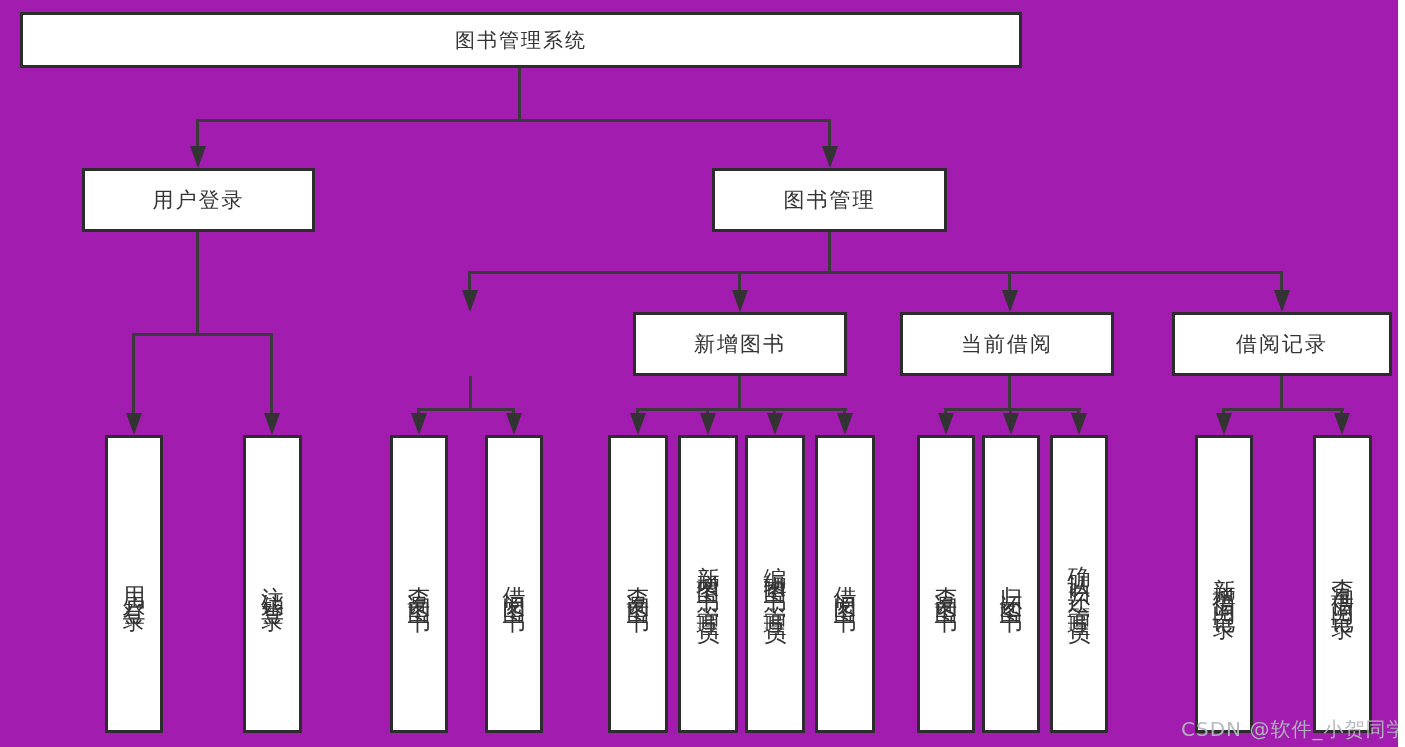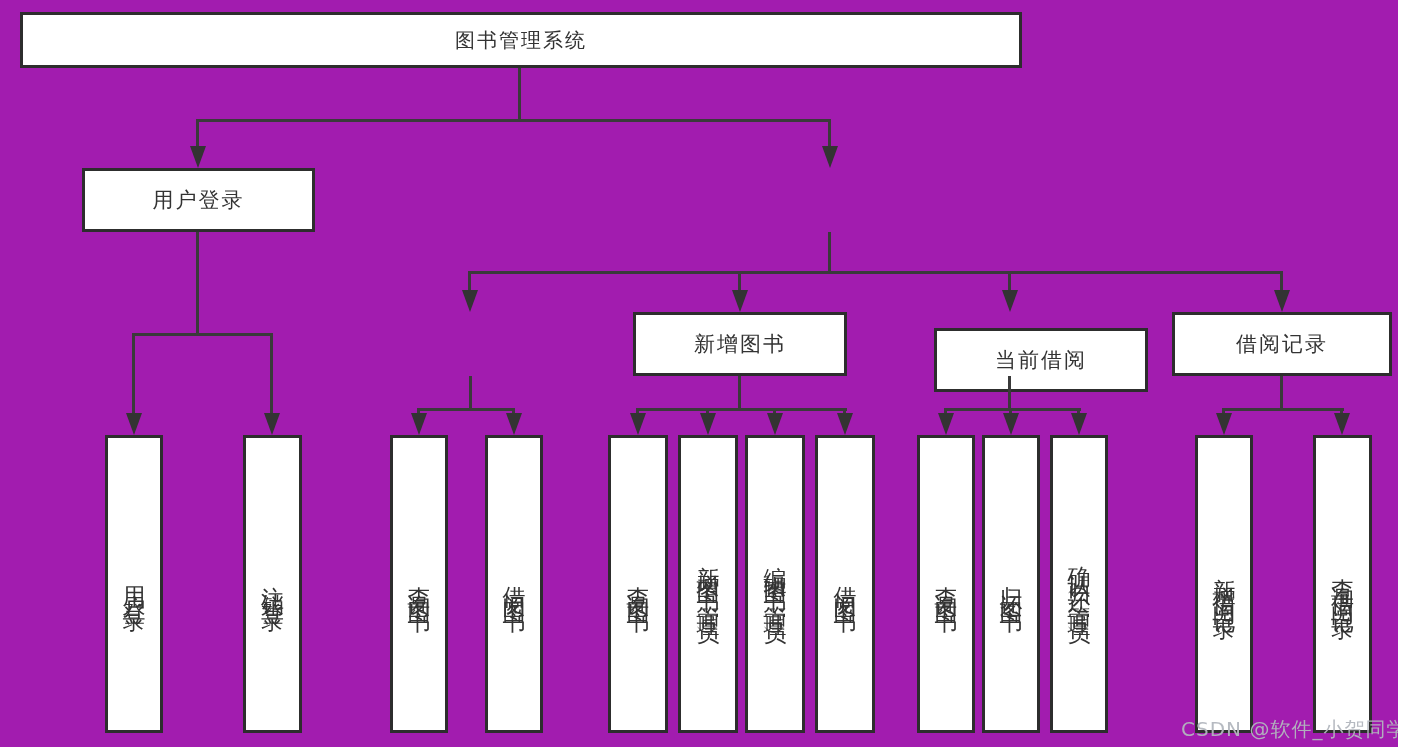--- a/index.html
+++ b/index.html
@@ -37,20 +37,23 @@
   <div class="vl" style="left:518px;top:68px;height:54px;"></div>
   <div class="hl" style="left:196px;top:119px;width:635px;"></div>
   <div class="vl" style="left:196px;top:119px;height:27px;"></div>
   <div class="ah" style="left:190px;top:146px;"></div>
   <div class="vl" style="left:828px;top:119px;height:27px;"></div>
   <div class="ah" style="left:822px;top:146px;"></div>
 
   <div class="box h" style="left:82px;top:168px;width:233px;height:64px;">
     <span>用户登录</span>
   </div>
+  <div class="box h" style="left:712px;top:168px;width:235px;height:64px;">
+    <span>图书管理</span>
+  </div>
 
   <div class="vl" style="left:196px;top:232px;height:104px;"></div>
   <div class="hl" style="left:132px;top:333px;width:141px;"></div>
   <div class="vl" style="left:132px;top:333px;height:80px;"></div>
   <div class="ah" style="left:126px;top:413px;"></div>
   <div class="vl" style="left:270px;top:333px;height:80px;"></div>
   <div class="ah" style="left:264px;top:413px;"></div>
 
   <div class="vl" style="left:828px;top:232px;height:42px;"></div>
   <div class="hl" style="left:468px;top:271px;width:815px;"></div>
@@ -59,21 +62,21 @@
   <div class="vl" style="left:738px;top:271px;height:19px;"></div>
   <div class="ah" style="left:732px;top:290px;"></div>
   <div class="vl" style="left:1008px;top:271px;height:19px;"></div>
   <div class="ah" style="left:1002px;top:290px;"></div>
   <div class="vl" style="left:1280px;top:271px;height:19px;"></div>
   <div class="ah" style="left:1274px;top:290px;"></div>
 
   <div class="box h" style="left:633px;top:312px;width:214px;height:64px;">
     <span>新增图书</span>
   </div>
-  <div class="box h" style="left:934px;top:312px;width:214px;height:64px;margin-top:16px;">
+  <div class="box h" style="left:900px;top:312px;width:214px;height:64px;">
     <span>当前借阅</span>
   </div>
   <div class="box h" style="left:1172px;top:312px;width:220px;height:64px;">
     <span>借阅记录</span>
   </div>
 
   <div class="vl" style="left:469px;top:376px;height:35px;"></div>
   <div class="hl" style="left:417px;top:408px;width:98px;"></div>
   <div class="vl" style="left:417px;top:408px;height:6px;"></div>
   <div class="ah" style="left:411px;top:413px;"></div>

